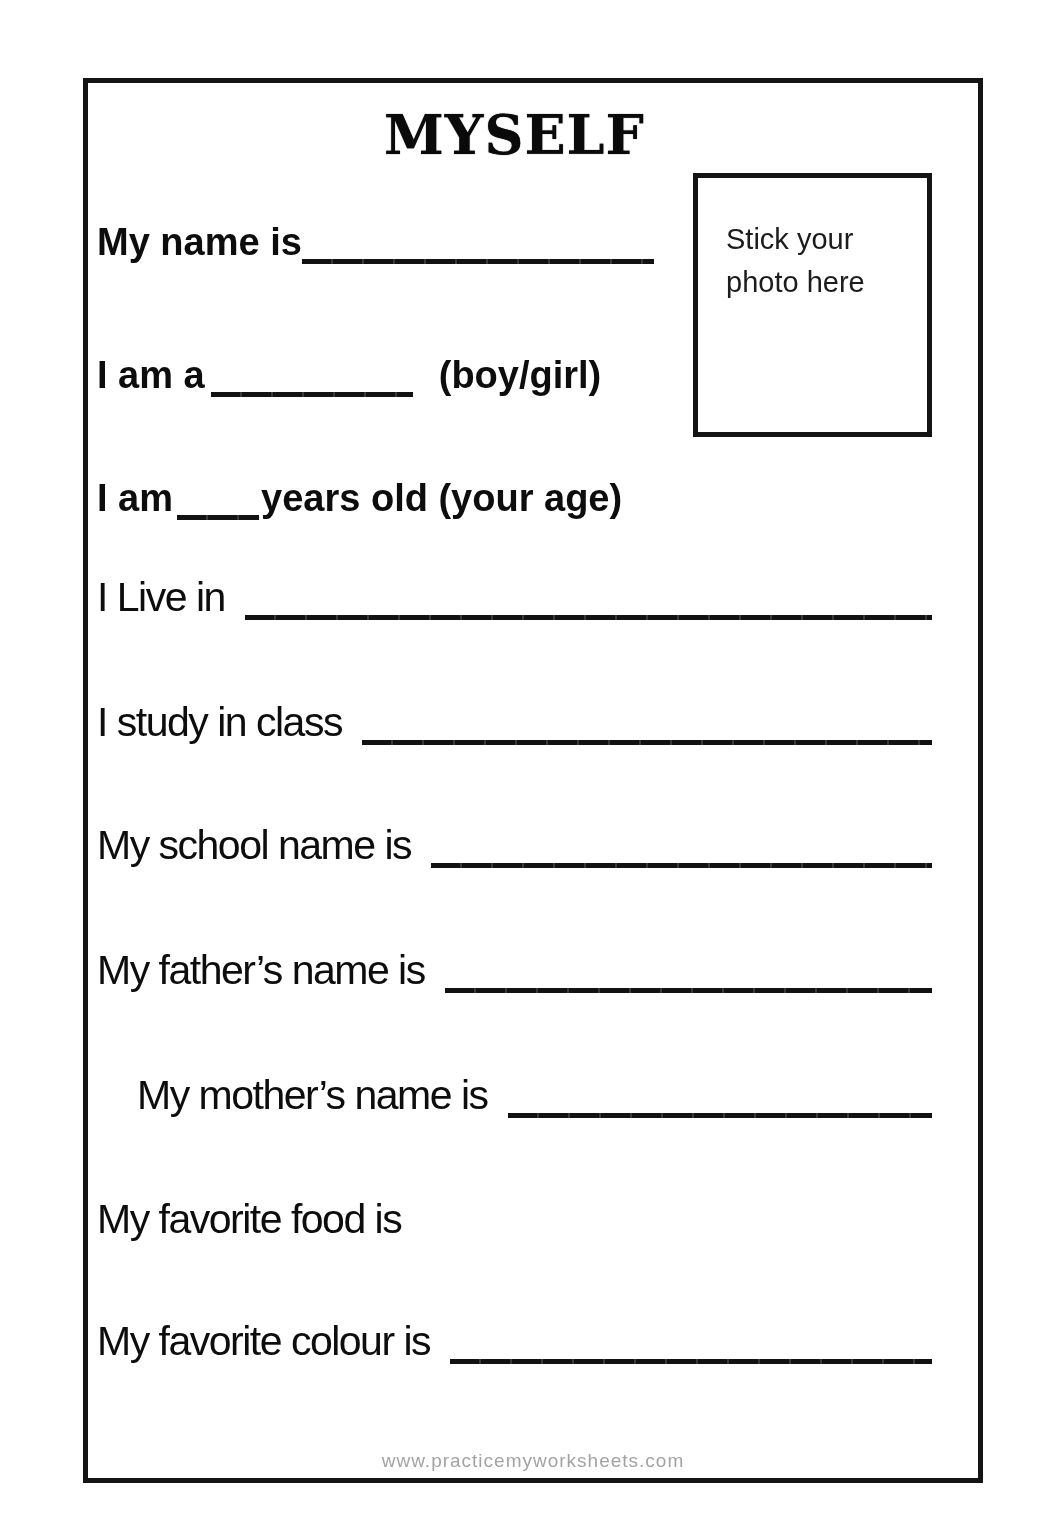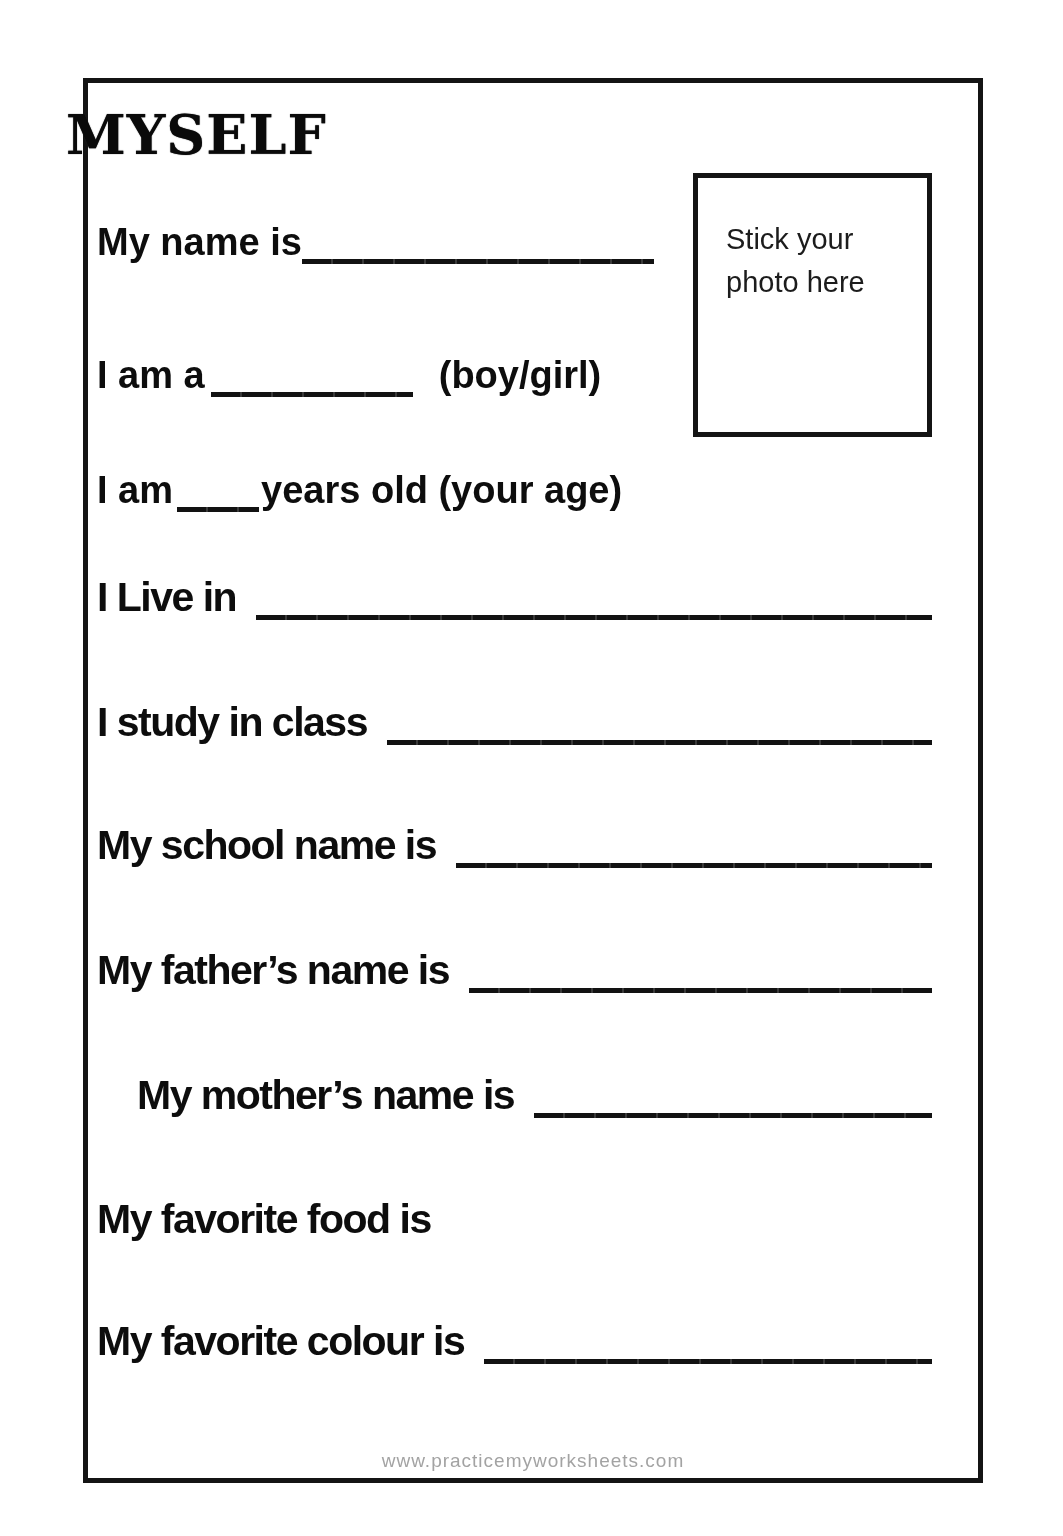--- a/index.html
+++ b/index.html
@@ -18,22 +18,23 @@
     left: 83px;
     top: 78px;
     width: 900px;
     height: 1405px;
     border: 5px solid #141414;
     background: #ffffff;
   }
   .title {
     position: absolute;
     top: 22px;
-    left: 4px;
+    left: 15px;
     right: 0;
+    text-align: center;
     transform: translateX(-26px);
     font-family: "DejaVu Serif", "Liberation Serif", serif;
     font-weight: 700;
     font-size: 54px;
     line-height: 60px;
     letter-spacing: 1px;
     color: #0a0a0a;
     text-shadow: 0 0 1px #2b2b2b;
   }
   .photo {
@@ -50,34 +51,34 @@
     color: #1c1c1c;
   }
   .row {
     position: absolute;
     left: 9px;
     display: flex;
     align-items: baseline;
     white-space: nowrap;
   }
   .f1 { font-weight: 700; font-size: 38px; line-height: 46px; }
-  .f2 { font-weight: 700; font-size: 41px; line-height: 48px; letter-spacing: -1.5px; gap: 20px; }
+  .f2 { font-weight: 400; font-size: 41px; line-height: 48px; letter-spacing: -1.5px; gap: 20px; }
   .blank {
     height: 5px;
     background: repeating-linear-gradient(90deg, #121212 0 29px, #3a3a3a 29px 31px);
     position: relative;
     top: 9px;
     align-self: baseline;
   }
   .grow { flex: 1 1 auto; }
   .w202 { width: 202px; margin-left: 6px; margin-right: 26px; }
   .w82  { width: 82px;  margin-left: 4px; margin-right: 2px; }
   .r1  { top: 136px; right: 324px; }
   .r2  { top: 269px; }
-  .r3  { top: 384px; }
+  .r3  { top: 392px; }
   .r4  { top: 490px; right: 46px; }
   .r5  { top: 615px; right: 46px; }
   .r6  { top: 738px; right: 46px; }
   .r7  { top: 863px; right: 46px; }
   .r8  { top: 988px; right: 46px; margin-left: 40px; }
   .r9  { top: 1112px; right: 42px; flex-direction: column; }
   .r10 { top: 1234px; right: 46px; }
   .footer {
     position: absolute;
     top: 1367px;

